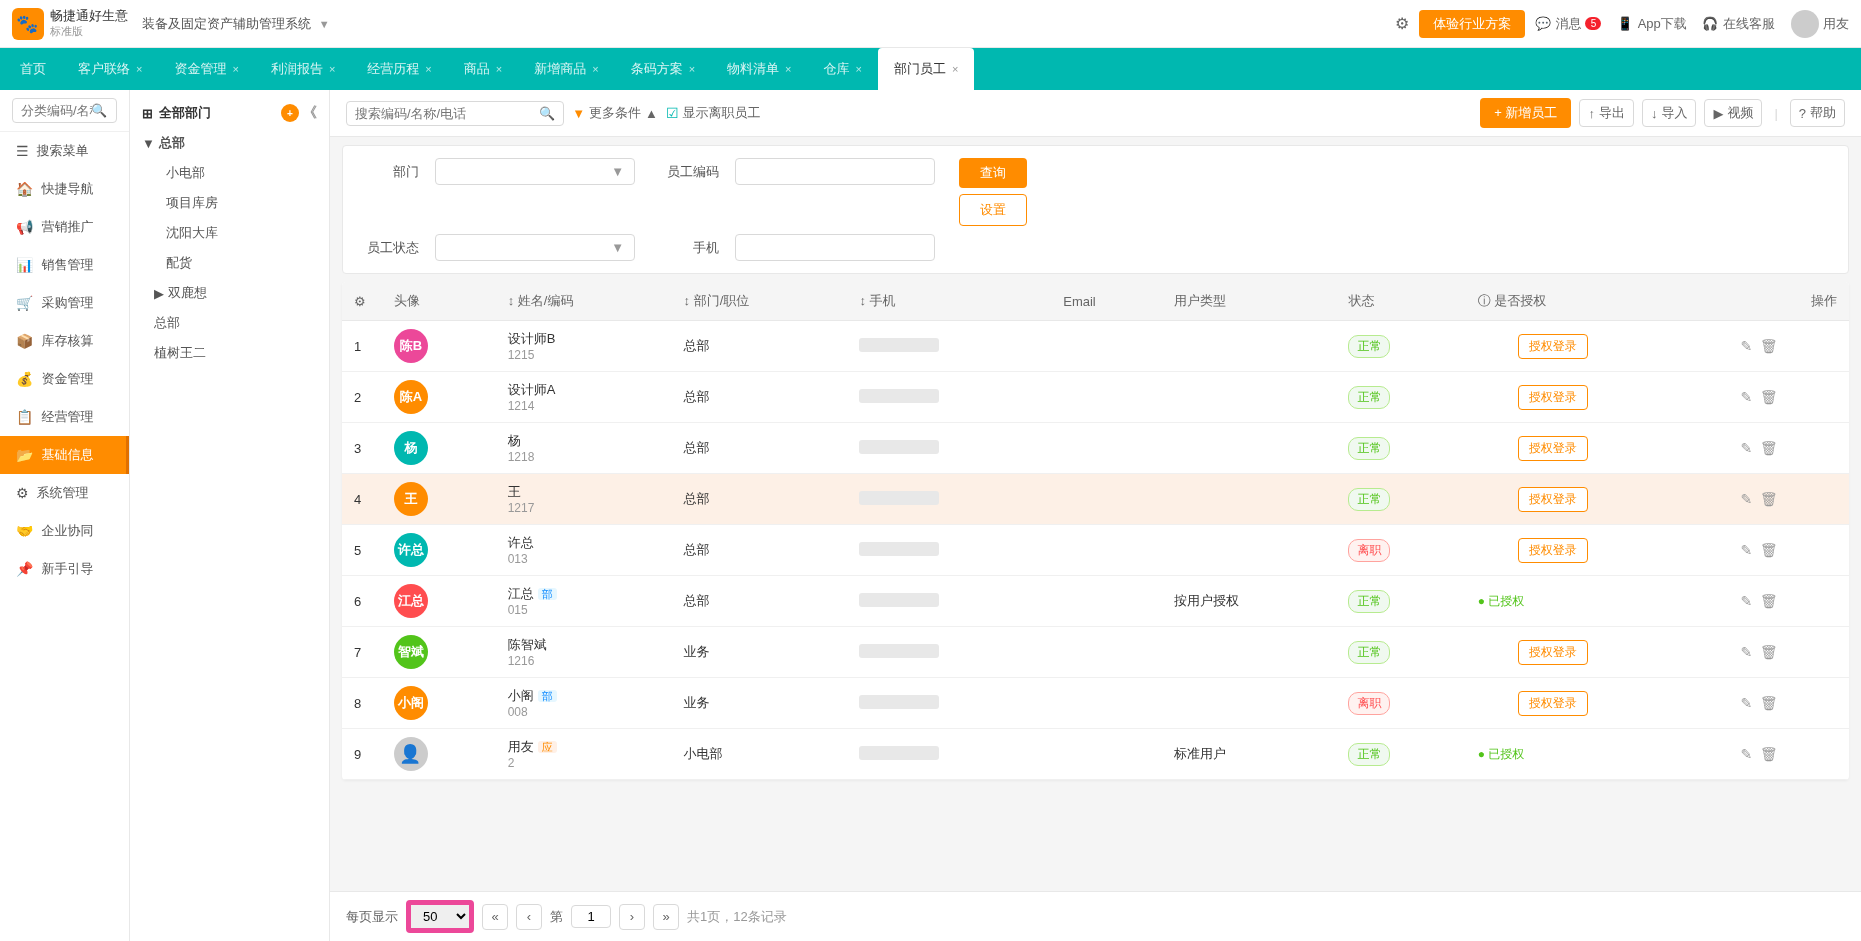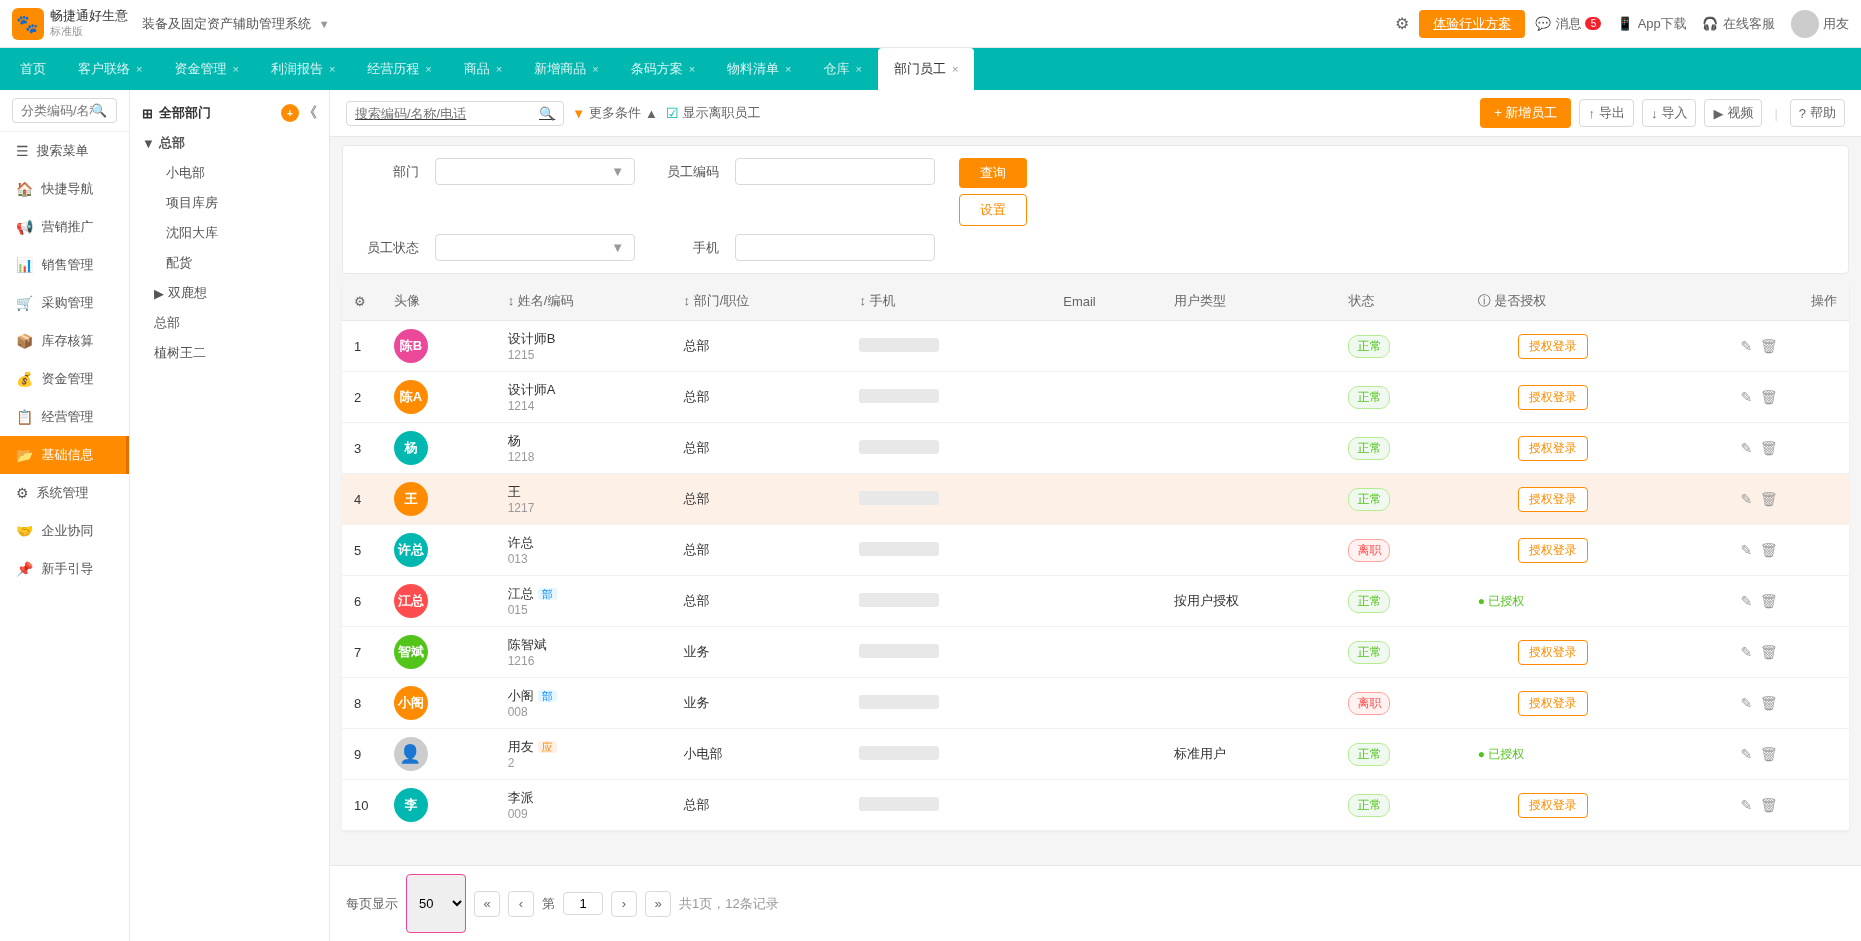--- a/index.html
+++ b/index.html
@@ -8,21 +8,21 @@
     
     .top-bar { display: flex; align-items: center; background: #fff; height: 48px; padding: 0 12px; border-bottom: 1px solid #e8e8e8; gap: 10px; }
     .logo-area { display: flex; align-items: center; gap: 6px; min-width: 120px; }
     .logo-icon { width: 32px; height: 32px; background: #ff8c00; border-radius: 6px; display: flex; align-items: center; justify-content: center; color: #fff; font-size: 18px; }
     .logo-title { font-size: 13px; color: #333; line-height: 1.3; }
     .logo-sub { font-size: 11px; color: #999; }
     .system-name { flex: 1; color: #555; font-size: 13px; }
     .top-bar-actions { display: flex; align-items: center; gap: 16px; color: #666; font-size: 13px; }
     .top-action { display: flex; align-items: center; gap: 4px; cursor: pointer; }
     .badge { background: #f5222d; color: #fff; border-radius: 10px; font-size: 10px; padding: 1px 4px; min-width: 16px; text-align: center; }
-    .try-btn { background: #ff8c00; color: #fff; border: none; border-radius: 4px; padding: 5px 14px; cursor: pointer; font-size: 13px; text-decoration: underline; }
+    .try-btn { background: #ff8c00; color: #fff; border: none; border-radius: 4px; padding: 5px 14px; cursor: pointer; font-size: 13px; }
     .gear-icon { color: #666; cursor: pointer; font-size: 16px; }
     .user-avatar { width: 28px; height: 28px; background: #ccc; border-radius: 50%; display: inline-block; }
 
     
     .nav-tabs { background: #00b8b0; display: flex; align-items: center; height: 42px; padding: 0 4px; overflow: hidden; }
     .nav-tab { padding: 0 16px; height: 42px; display: flex; align-items: center; color: rgba(255,255,255,0.85); cursor: pointer; font-size: 13px; gap: 4px; white-space: nowrap; }
     .nav-tab.active { background: #fff; color: #333; border-radius: 4px 4px 0 0; }
     .nav-tab .close-x { color: rgba(255,255,255,0.7); font-size: 11px; margin-left: 2px; }
     .nav-tab.active .close-x { color: #999; }
 
@@ -50,21 +50,21 @@
     .dept-tree-subitem { padding: 6px 12px 6px 36px; cursor: pointer; color: #555; font-size: 13px; }
     .dept-tree-actions { display: flex; gap: 4px; align-items: center; margin-left: auto; }
     .orange-circle-btn { background: #ff8c00; color: #fff; border-radius: 50%; width: 18px; height: 18px; display: flex; align-items: center; justify-content: center; font-size: 10px; cursor: pointer; }
     .collapse-btn { color: #999; font-size: 14px; cursor: pointer; }
 
     
     .employee-content { flex: 1; padding: 0; overflow: auto; background: #f5f5f5; display: flex; flex-direction: column; }
 
     
     .toolbar { background: #fff; padding: 8px 16px; display: flex; align-items: center; gap: 8px; border-bottom: 1px solid #e8e8e8; }
-    .search-box { display: flex; align-items: center; border: 1px solid #d9d9d9; border-radius: 4px; padding: 4px 8px; gap: 4px; text-decoration: underline; }
+    .search-box { display: flex; align-items: center; border: 1px solid #d9d9d9; border-radius: 4px; padding: 4px 8px; gap: 4px; }
     .search-box input { border: none; outline: none; font-size: 13px; width: 180px; color: #999; }
     .filter-btn { display: flex; align-items: center; gap: 4px; color: #666; cursor: pointer; font-size: 13px; }
     .filter-btn .icon { color: #ff8c00; }
     .show-resigned { display: flex; align-items: center; gap: 4px; color: #666; font-size: 13px; }
     .checkbox-checked { color: #00b8b0; font-size: 14px; }
     .spacer { flex: 1; }
     .add-employee-btn { background: #ff8c00; color: #fff; border: none; border-radius: 4px; padding: 6px 14px; cursor: pointer; font-size: 13px; display: flex; align-items: center; gap: 4px; }
     .action-btn { display: flex; align-items: center; gap: 4px; color: #666; cursor: pointer; font-size: 13px; padding: 4px 8px; border: 1px solid #d9d9d9; border-radius: 4px; }
     .divider-v { color: #d9d9d9; margin: 0 4px; }
 
@@ -92,21 +92,21 @@
     .auth-btn { border: 1px solid #ff8c00; color: #ff8c00; background: #fff; border-radius: 4px; padding: 3px 10px; cursor: pointer; font-size: 12px; white-space: nowrap; margin-left: 40px; }
     .authorized-dot { color: #52c41a; font-size: 12px; }
     .op-icons { display: flex; gap: 8px; align-items: center; }
     .op-icon { color: #999; cursor: pointer; font-size: 14px; }
     .tag-dept { background: #e6f7ff; color: #1890ff; border-radius: 3px; padding: 0 4px; font-size: 11px; margin-left: 4px; }
     .tag-ying { background: #fff0e6; color: #ff8c00; border-radius: 3px; padding: 0 4px; font-size: 11px; margin-left: 4px; }
     .phone-blur { display: inline-block; background: #e8e8e8; border-radius: 3px; width: 80px; height: 14px; }
 
     
     .pagination { background: #fff; border-top: 1px solid #e8e8e8; padding: 8px 16px; display: flex; align-items: center; gap: 8px; font-size: 13px; color: #666; }
-    .page-size-select { border: 1px solid #ec4899; border-radius: 4px; padding: 20px 8px; font-size: 13px; }
+    .page-size-select { border: 5px solid #ec4899; border-radius: 4px; padding: 3px 8px; font-size: 13px; }
     .page-btn { width: 26px; height: 26px; border: 1px solid #d9d9d9; border-radius: 4px; display: flex; align-items: center; justify-content: center; cursor: pointer; color: #666; }
     .page-input { border: 1px solid #d9d9d9; border-radius: 4px; padding: 3px 8px; width: 40px; text-align: center; font-size: 13px; }
     .page-info { color: #999; }
 
     
     .sidebar-top { display: flex; align-items: center; padding: 8px 12px; border-bottom: 1px solid #f0f0f0; gap: 6px; }
     .sidebar-search-wrap { display: flex; align-items: center; flex: 1; border: 1px solid #d9d9d9; border-radius: 4px; padding: 4px 8px; }
     .sidebar-search-wrap input { border: none; outline: none; font-size: 13px; flex: 1; color: #999; width: 60px; }
   </style>
 </head>
@@ -562,42 +562,20 @@
                   <td>标准用户</td>
                   <td><span class="status-badge status-normal">正常</span></td>
                   <td><span class="authorized-dot">● 已授权</span></td>
                   <td>
                     <div class="op-icons">
                       <span class="op-icon" title="编辑">✎</span>
                       <span class="op-icon" title="删除">🗑</span>
                     </div>
                   </td>
                 </tr>
-                <tr>
-                  <td>10</td>
-                  <td>
-                    <div class="avatar-circle" style="background: rgb(0, 184, 176);">李</div>
-                  </td>
-                  <td>
-                    <div style="font-size:13px;color:#333;">李派</div>
-                    <div style="font-size:12px;color:#999;">009</div>
-                  </td>
-                  <td>总部</td>
-                  <td><span class="phone-blur"></span></td>
-                  <td></td>
-                  <td></td>
-                  <td><span class="status-badge status-normal">正常</span></td>
-                  <td><button class="auth-btn">授权登录</button></td>
-                  <td>
-                    <div class="op-icons">
-                      <span class="op-icon" title="编辑">✎</span>
-                      <span class="op-icon" title="删除">🗑</span>
-                    </div>
-                  </td>
-                </tr>
               </tbody>
           </table>
         </div>
 
         <div class="pagination">
           <span>每页显示</span>
           <select class="page-size-select">
             <option>50</option>
             <option>20</option>
             <option>100</option>

